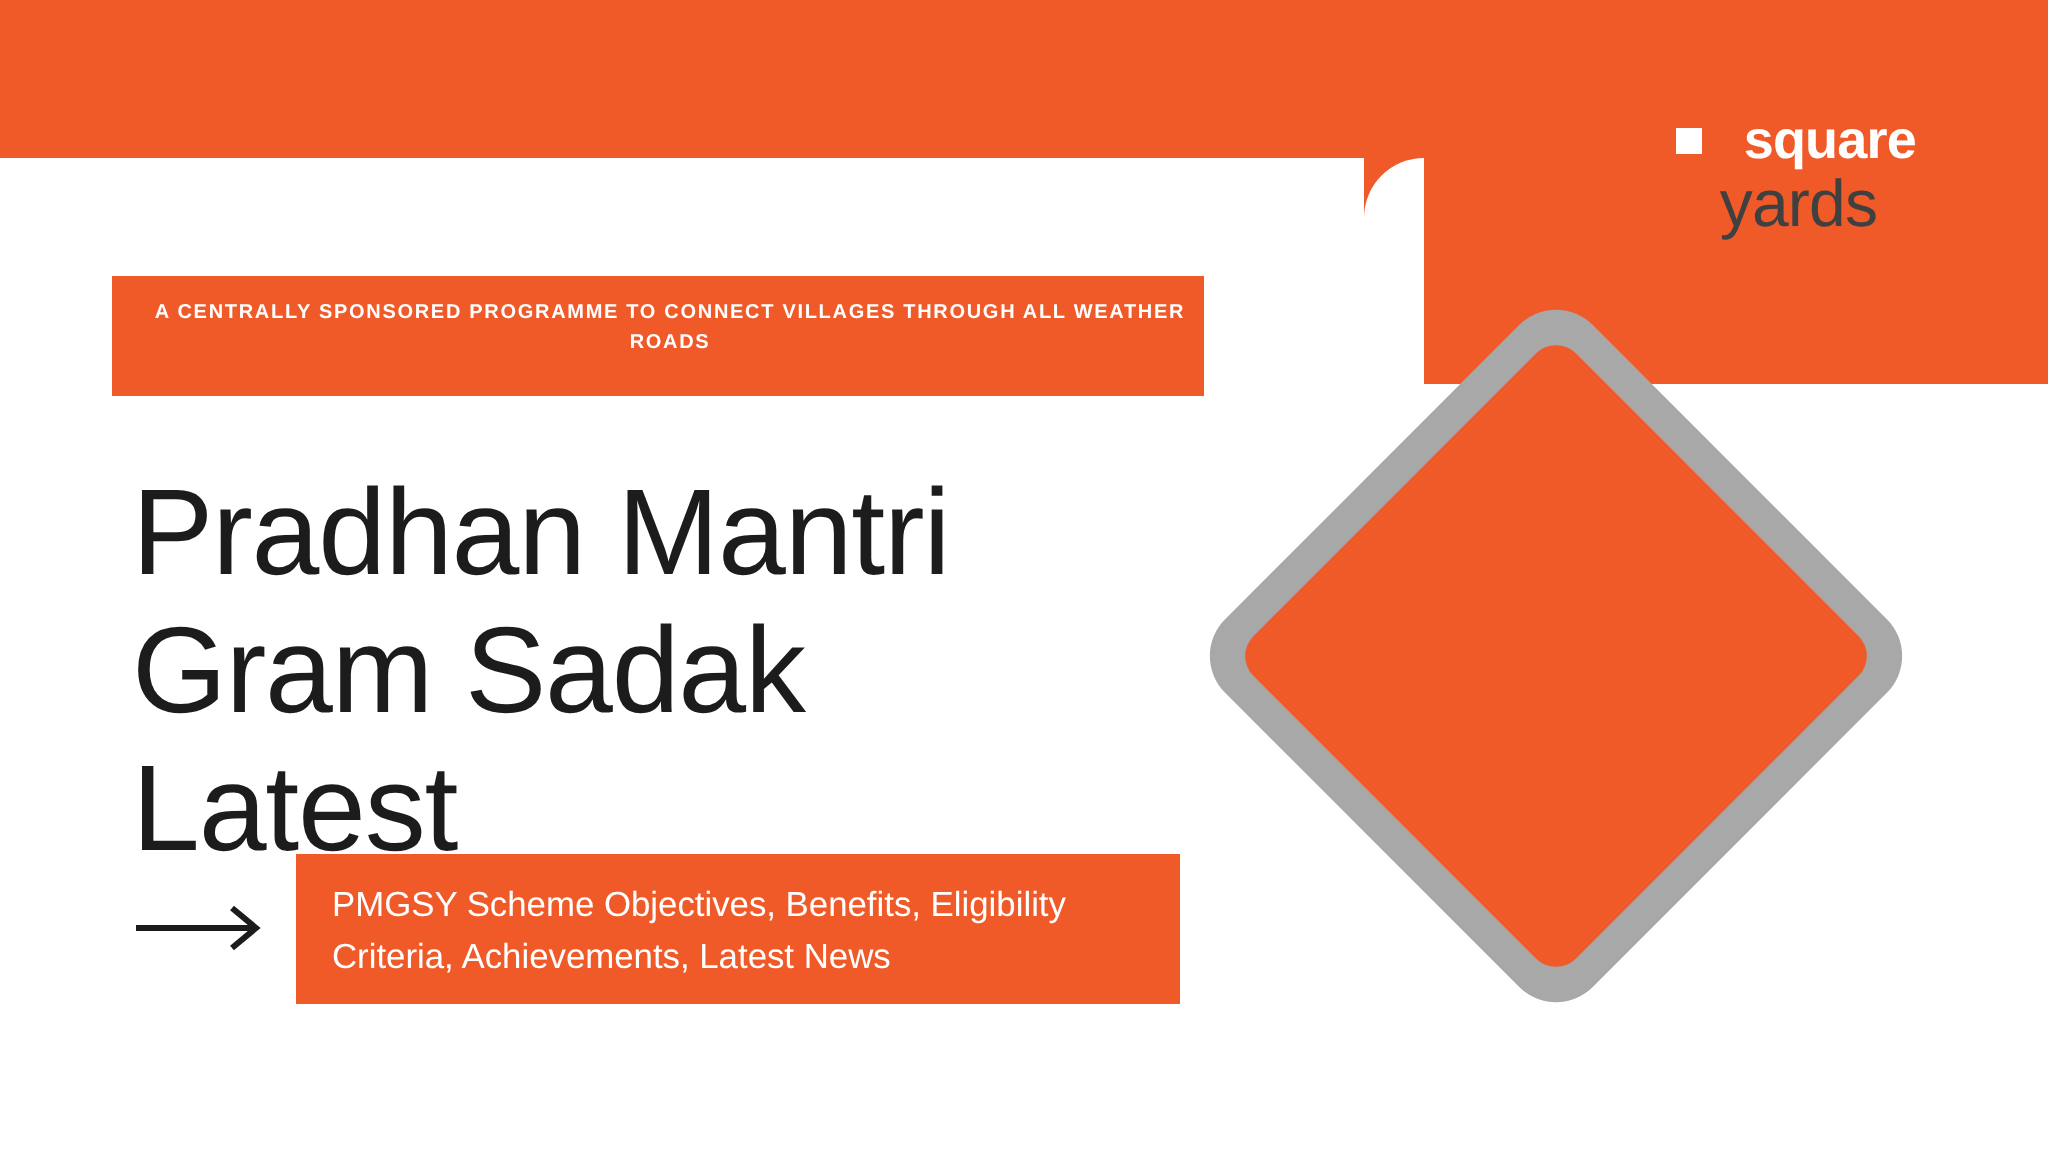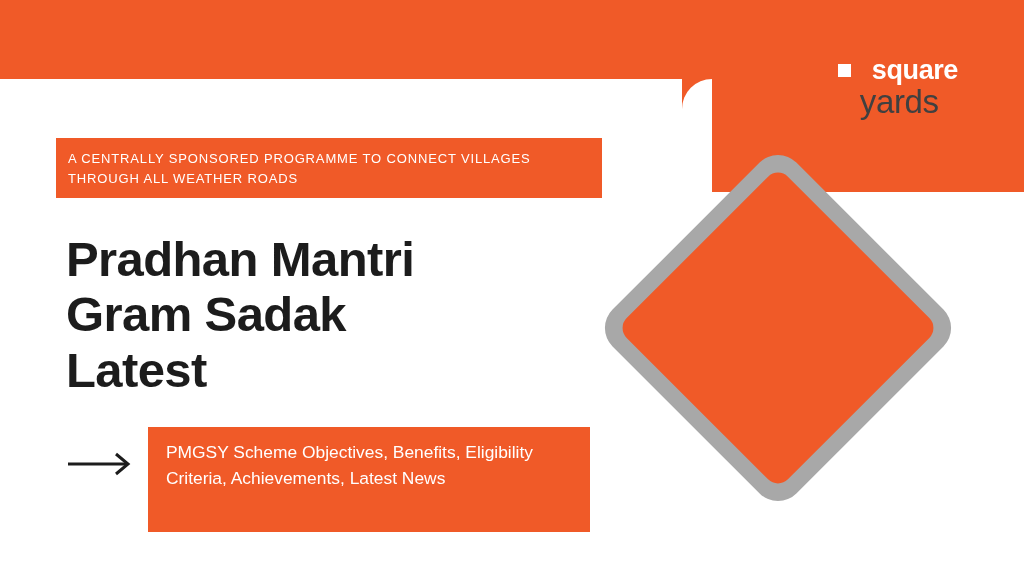--- a/index.html
+++ b/index.html
@@ -93,36 +93,37 @@
   .eyebrow {
     position: absolute;
     left: 56px;
     top: 138px;
     width: 546px;
     height: 60px;
     background: #F05A28;
     box-sizing: border-box;
     padding: 11px 0 0 12px;
     color: #ffffff;
-    font-size: 13px;
-    font-weight: normal;
+    font-size: 10px;
+    font-weight: bold;
     letter-spacing: 0.85px;
     line-height: 1.52;
     z-index: 20;
+    text-align: center;
   }
 
   
   .headline {
     position: absolute;
     left: 66px;
     top: 206px;
     width: 560px;
     color: #1C1C1C;
-    font-size: 49px;
-    font-weight: bold;
+    font-size: 61px;
+    font-weight: normal;
     line-height: 1.13;
     letter-spacing: -0.6px;
     z-index: 30;
     margin-top: 26px;
   }
   .headline-line { display: block; white-space: nowrap; }
 
   
   .arrow {
     position: absolute;
@@ -132,21 +133,21 @@
     height: 24px;
     z-index: 30;
   }
 
   
   .caption {
     position: absolute;
     left: 148px;
     top: 427px;
     width: 442px;
-    height: 105px;
+    height: 75px;
     background: #F05A28;
     box-sizing: border-box;
     padding: 12px 16px 3px 18px;
     color: #ffffff;
     font-size: 17.4px;
     line-height: 1.52;
     z-index: 20;
   }
 
   

